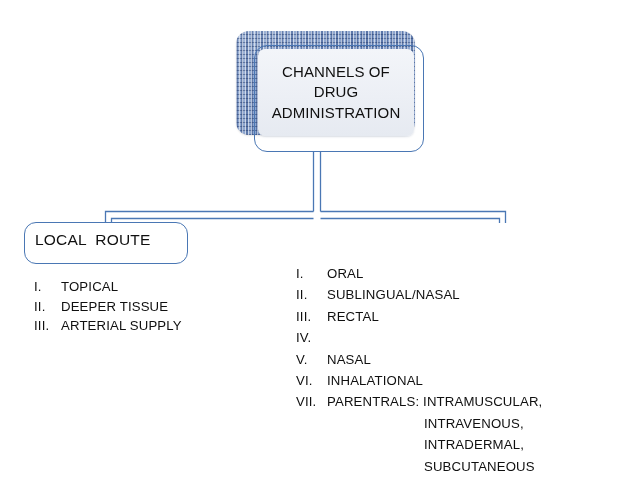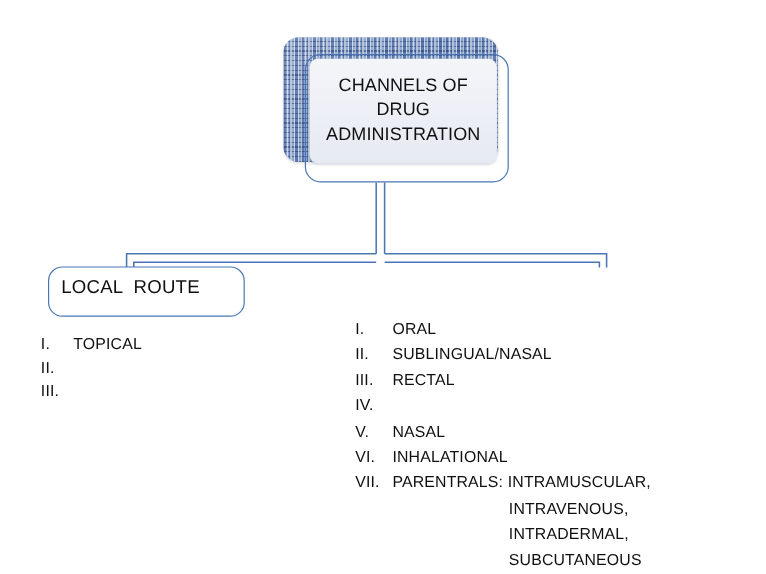--- a/index.html
+++ b/index.html
@@ -104,21 +104,21 @@
     align-items: center;
   }
   .route-box .route-label {
     font-size: 15.5px;
     color: #101010;
     white-space: pre;
     letter-spacing: 0.2px;
   }
 
   #local-route-box {
-    left: 40px;
+    left: 24px;
     top: 222px;
     width: 164px;
     height: 42px;
     justify-content: flex-start;
   }
   #local-route-box .route-label {
     padding-left: 10px;
     margin-top: -6px;
   }
 
@@ -203,23 +203,25 @@
     <span class="route-label">LOCAL  ROUTE</span>
   </div>
 
   <div class="route-list" id="local-list">
     <div class="li-row">
       <span class="li-num">I.</span>
       <span class="li-text">TOPICAL</span>
     </div>
     <div class="li-row">
       <span class="li-num">II.</span>
+      <span class="li-text">DEEPER TISSUE</span>
     </div>
     <div class="li-row">
       <span class="li-num">III.</span>
+      <span class="li-text">ARTERIAL SUPPLY</span>
     </div>
   </div>
 
 
   <div class="route-list" id="systemic-list">
     <div class="li-row">
       <span class="li-num">I.</span>
       <span class="li-text">ORAL</span>
     </div>
     <div class="li-row">

